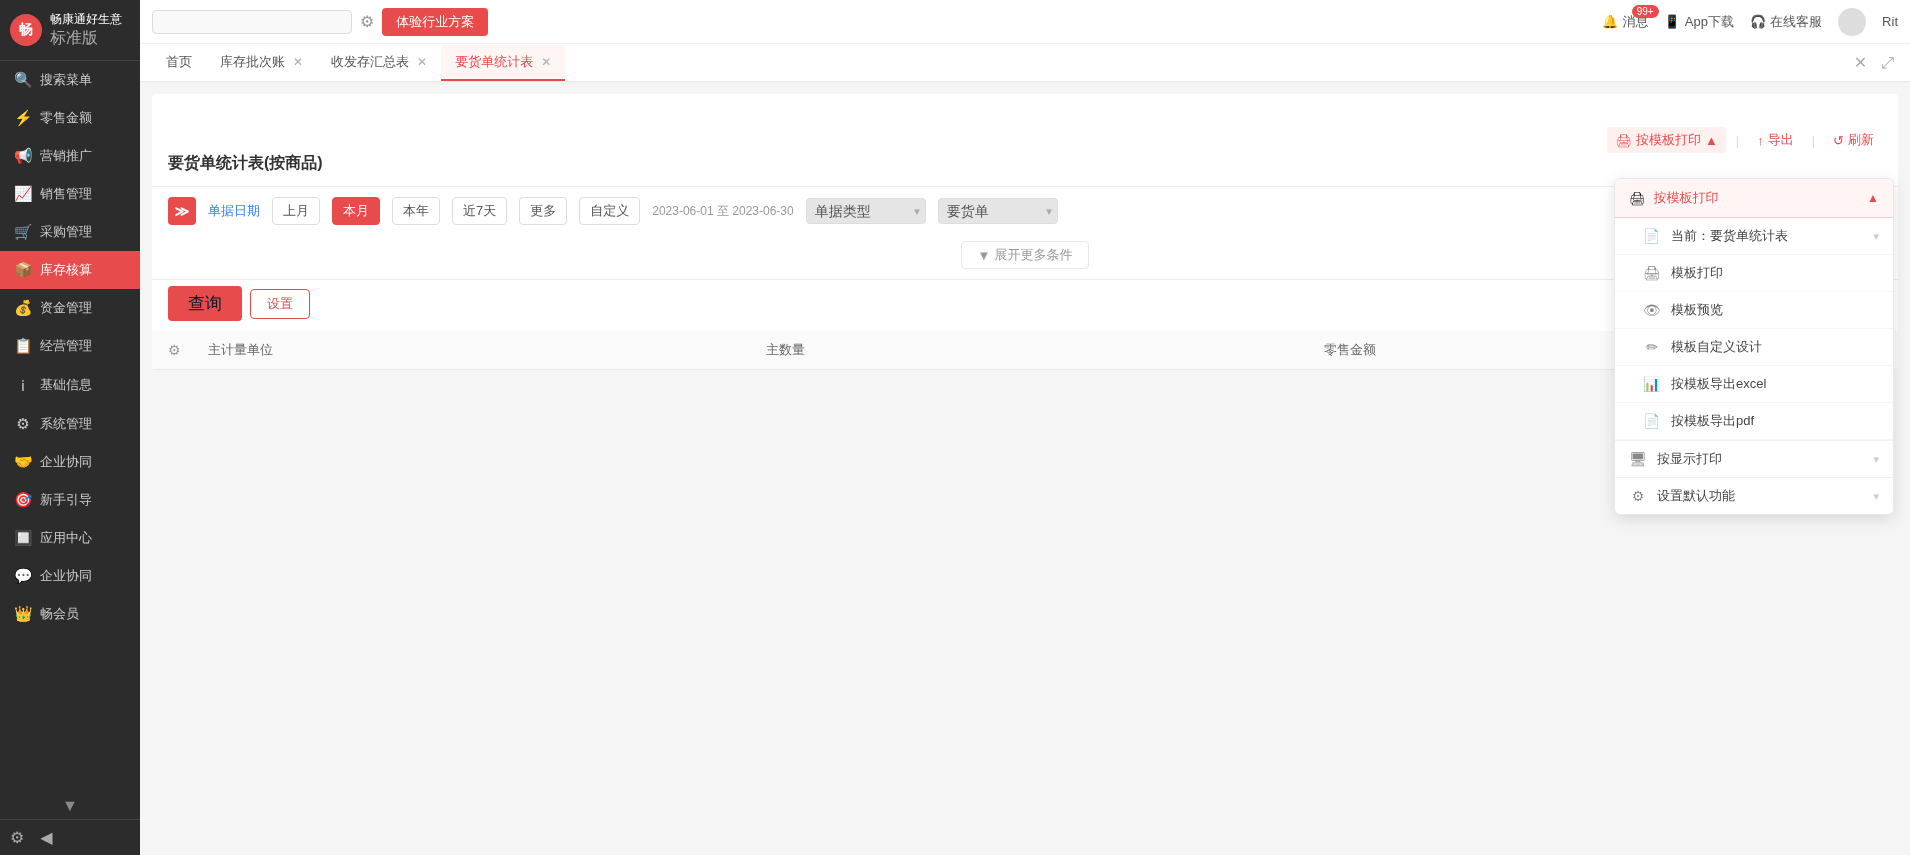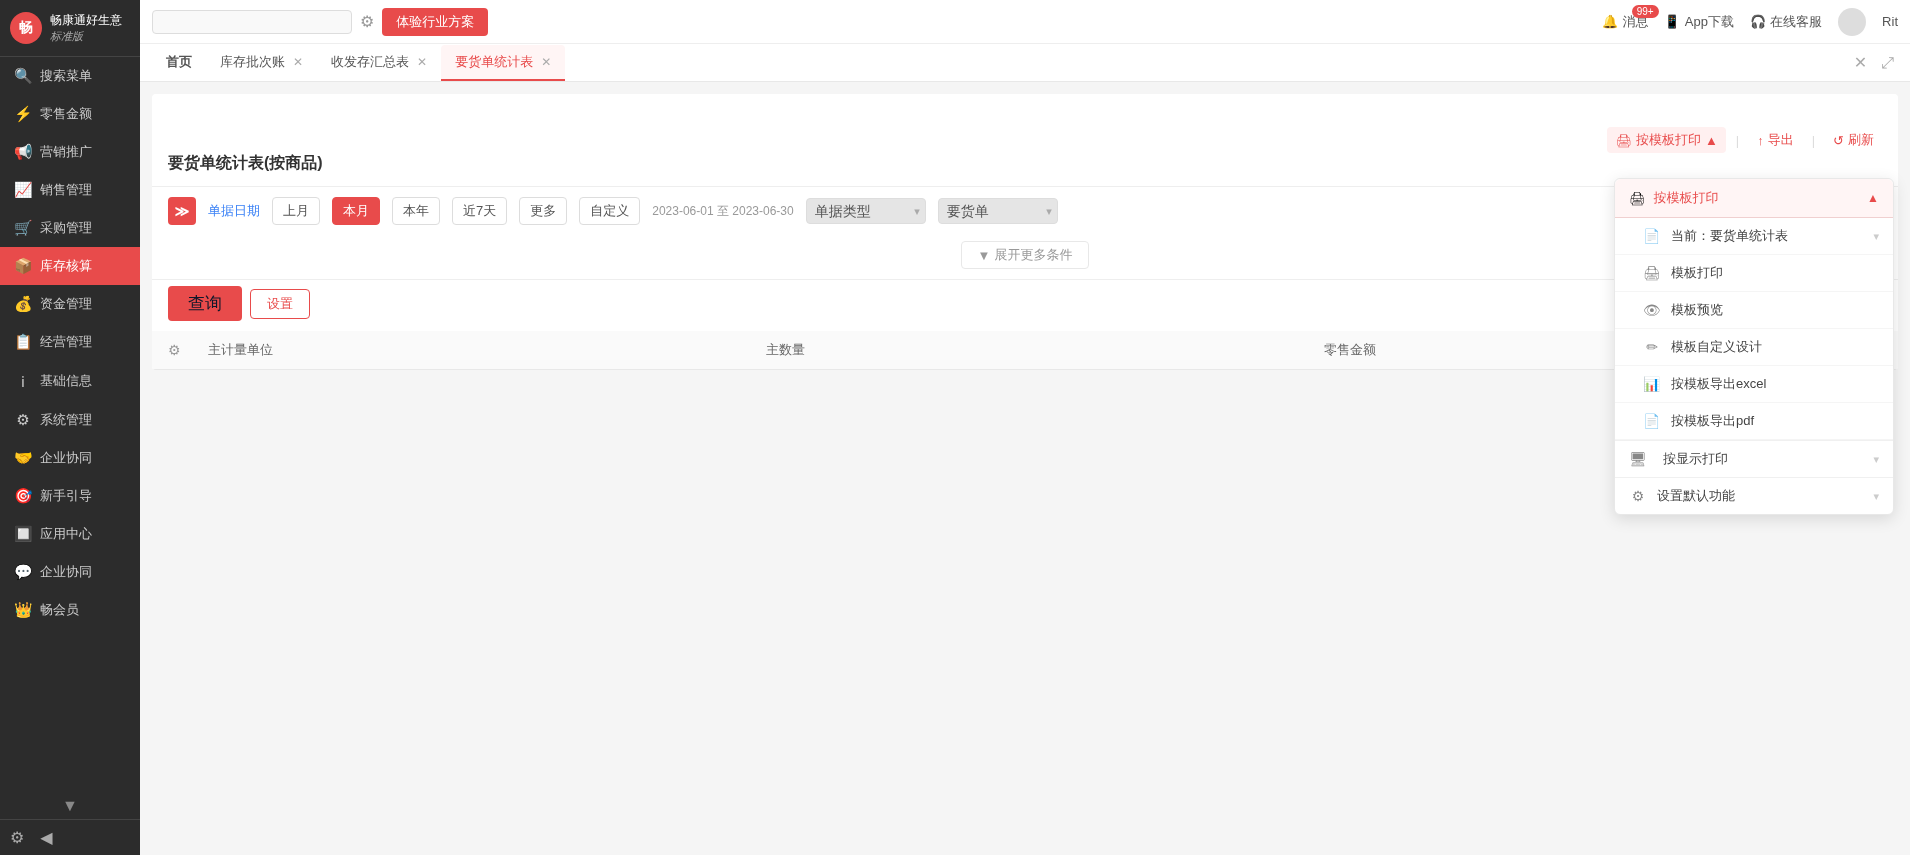--- a/index.html
+++ b/index.html
@@ -23,21 +23,21 @@
     }
     .logo-icon {
       width: 32px; height: 32px;
       background: #e84b4b;
       border-radius: 50%;
       display: flex; align-items: center; justify-content: center;
       color: white; font-size: 14px; font-weight: bold;
       flex-shrink: 0;
     }
     .logo-text { color: white; font-size: 12px; line-height: 1.3; }
-    .logo-badge { font-size: 11px; color: #aaa; font-style: italic; }
+    .logo-badge { font-size: 16px; color: #aaa; }
 
     .sidebar-nav { flex: 1; overflow-y: auto; }
     .sidebar-nav::-webkit-scrollbar { width: 3px; }
     .sidebar-nav::-webkit-scrollbar-thumb { background: #555; }
 
     .nav-item {
       display: flex; align-items: center; gap: 8px;
       padding: 10px 14px;
       color: #ccc; cursor: pointer; font-size: 13px;
       transition: background 0.2s;
@@ -97,21 +97,21 @@
       display: flex; align-items: center; padding: 0 12px;
       height: 38px;
     }
     .tab {
       padding: 8px 14px; font-size: 13px; color: #555; cursor: pointer;
       display: flex; align-items: center; gap: 6px; white-space: nowrap;
       border-bottom: 2px solid transparent; margin-bottom: -1px;
     }
     .tab.active { color: #e84b4b; border-bottom: 2px solid #e84b4b; font-weight: 500; background: #fff5f5; border-radius: 4px 4px 0 0; }
     .tab-close { font-size: 12px; color: #aaa; margin-left: 2px; }
-    .tab-home { color: #555; font-weight: bold; }
+    .tab-home { color: #555; font-weight: normal; }
 
     .tabs-right { margin-left: auto; display: flex; align-items: center; gap: 6px; }
     .tab-window-btn { font-size: 16px; color: #aaa; cursor: pointer; padding: 2px 4px; }
 
     
     .page-content { flex: 1; overflow: auto; background: #f5f5f5; padding: 12px; position: relative; }
 
     
     .page-header {
       background: #fff; padding: 12px 16px;
@@ -498,21 +498,21 @@
         <span class="dropdown-item-label">按模板导出excel</span>
       </div>
 
       <div class="dropdown-item">
         <span class="dropdown-item-icon">📄</span>
         <span class="dropdown-item-label">按模板导出pdf</span>
       </div>
 
       <div class="dropdown-section-item has-sub">
         <span class="dropdown-section-icon">🖥</span>
-        <span style="flex:1;margin-left:6px;">按显示打印</span>
+        <span style="flex:1;">按显示打印</span>
         <span class="dropdown-item-chevron">▾</span>
       </div>
 
       <div class="dropdown-section-item has-sub">
         <span class="dropdown-section-icon">⚙</span>
         <span style="flex:1;">设置默认功能</span>
         <span class="dropdown-item-chevron">▾</span>
       </div>
     </div>
 

